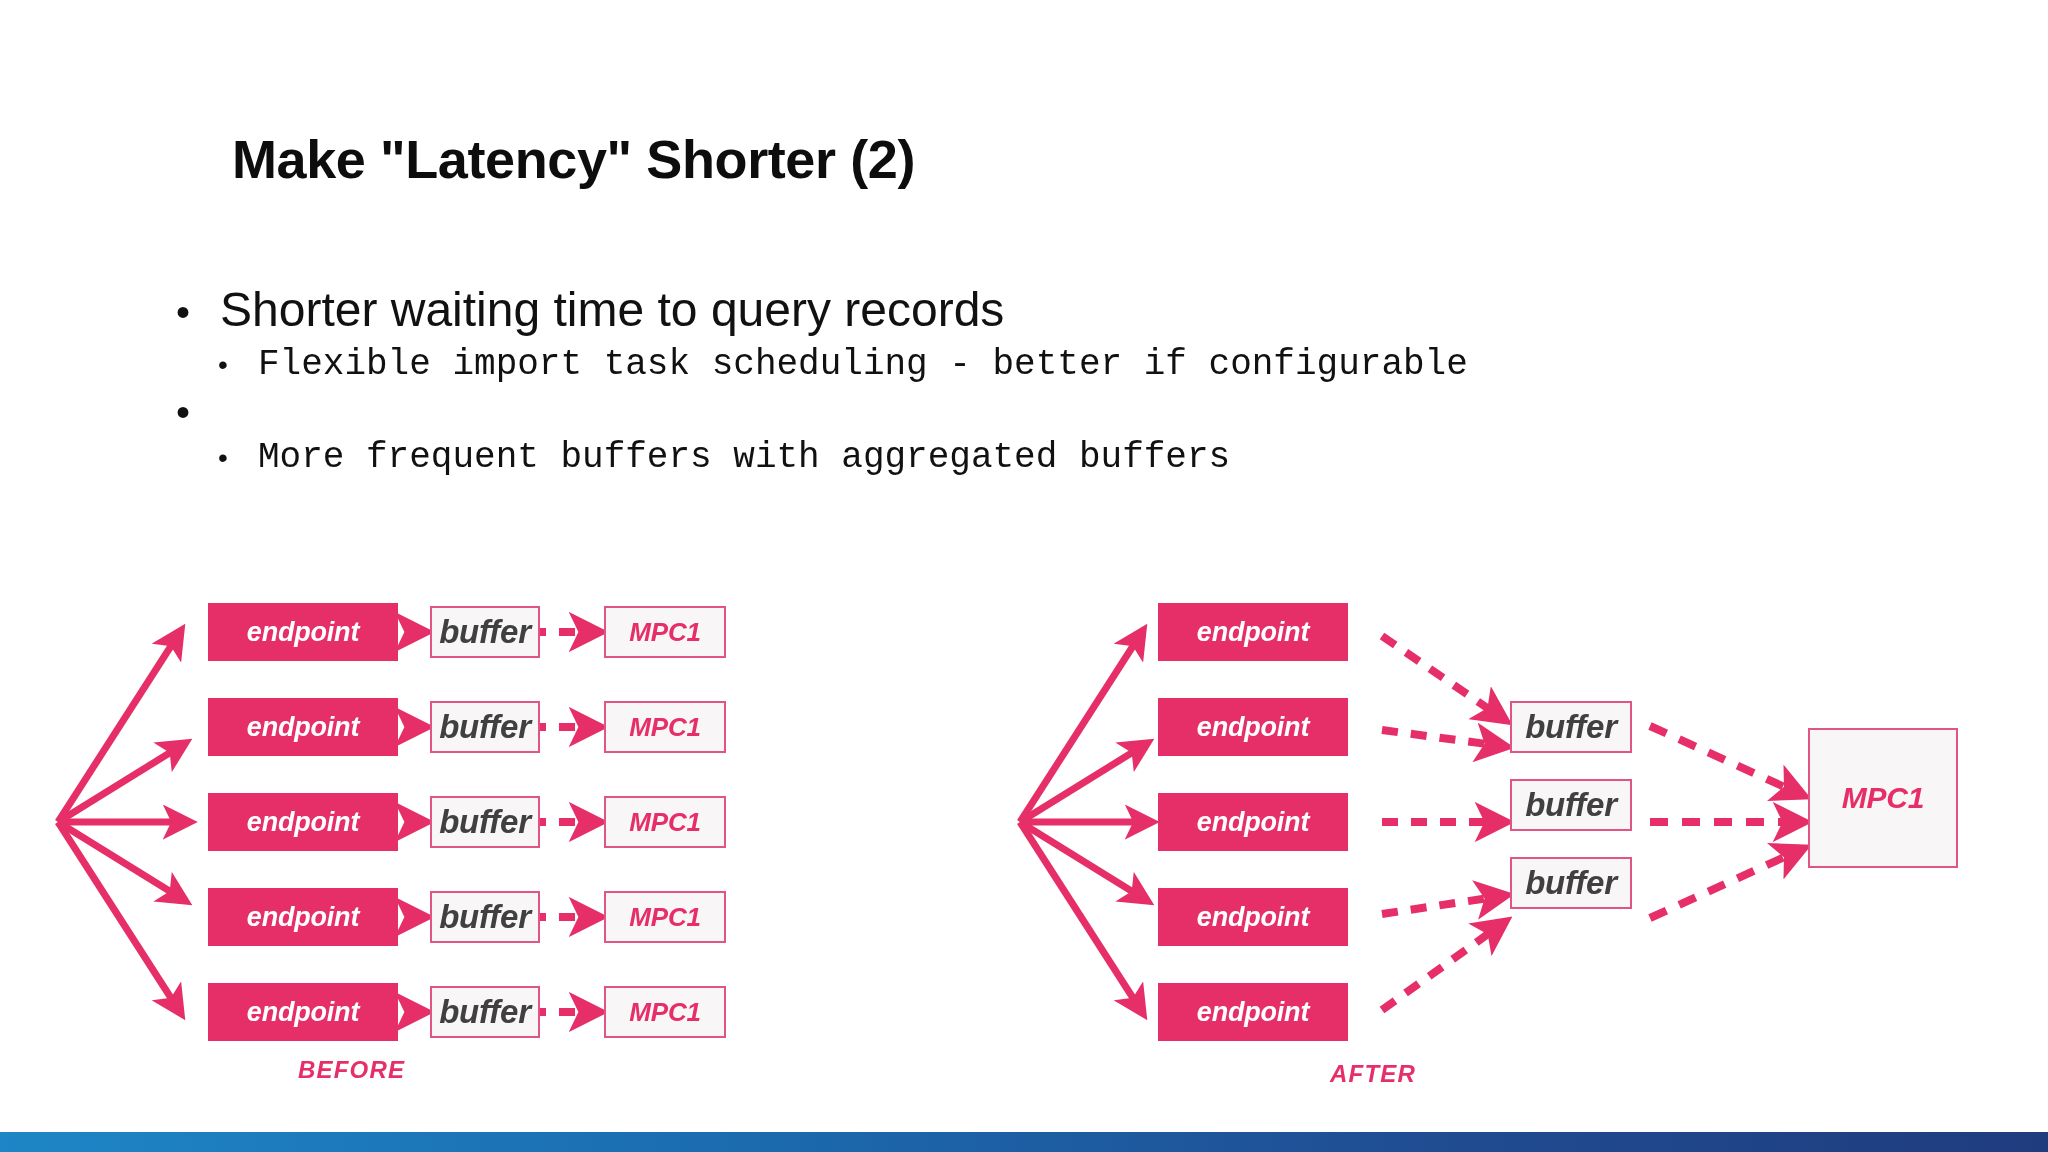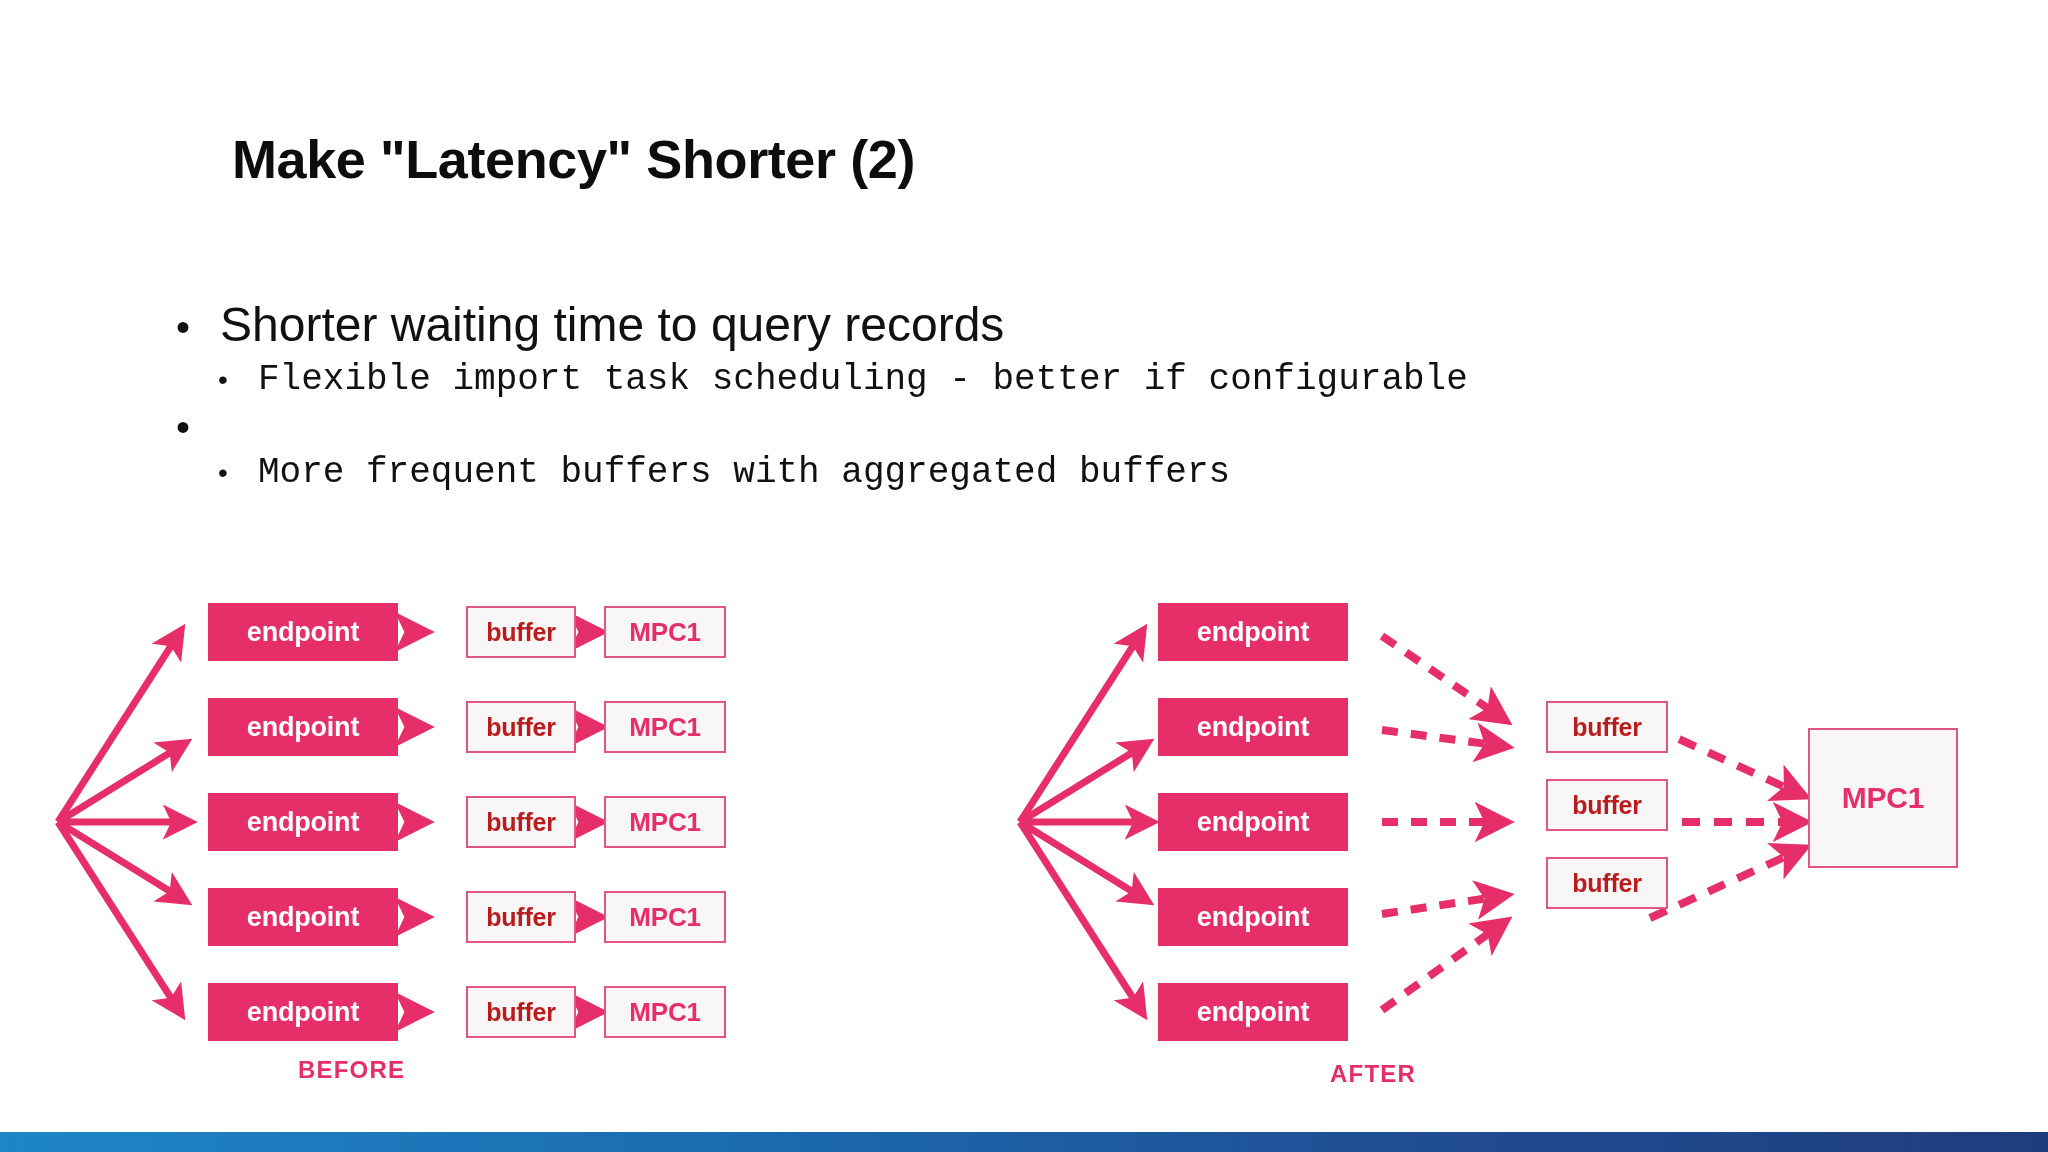--- a/index.html
+++ b/index.html
@@ -53,21 +53,20 @@
     color: #111111;
     width: 44px;
     flex: 0 0 44px;
     text-align: left;
   }
   .bullet-l1 .bullet-text {
     font-size: 48px;
     color: #111111;
     line-height: 1.18;
     white-space: nowrap;
-    margin-top: 15px;
   }
   .bullet-l2 {
     margin-left: 42px;
     margin-bottom: 6px;
   }
   .bullet-l2 .bullet-marker {
     font-size: 28px;
     line-height: 1;
     color: #111111;
     width: 40px;
@@ -82,20 +81,21 @@
     font-family: Liberation Mono, monospace;
   }
 
   
   #diagram-area {
     position: absolute;
     left: 0;
     top: 598px;
     width: 2048px;
     height: 500px;
+    font-style: italic;
   }
   .diagram-panel {
     position: absolute;
     top: 0;
     height: 500px;
   }
   #panel-before { left: 40px;   width: 950px; }
   #panel-after  { left: 1010px; width: 1030px; }
 
   .panel-svg {
@@ -115,23 +115,22 @@
   }
   .node-endpoint {
     background: #E62E68;
     color: #ffffff;
     font-size: 27px;
     border: none;
   }
   .node-buffer {
     background: #F8F6F7;
     border: 2px solid #E05584;
-    color: #b91c1c;
-    font-size: 25px;
-    margin-left: 36px;
+    color: #404040;
+    font-size: 33px;
   }
   .node-mpc {
     background: #F8F6F7;
     border: 2px solid #E05584;
     color: #E62E68;
     font-size: 26px;
   }
   .node-mpc-big {
     background: #F8F6F7;
     border: 2px solid #E05584;

